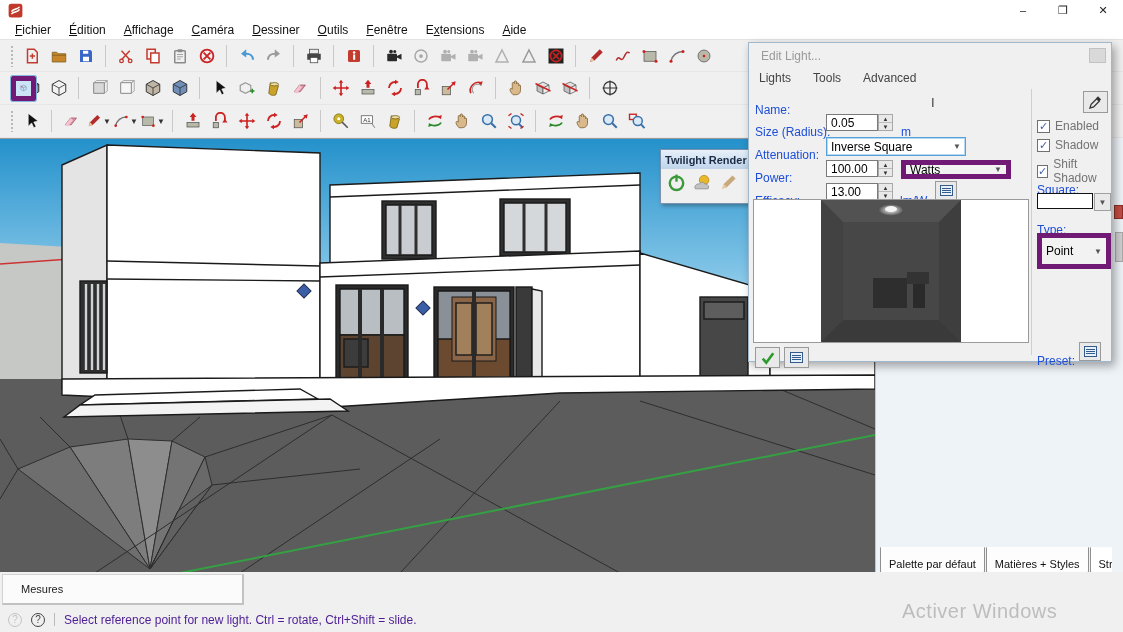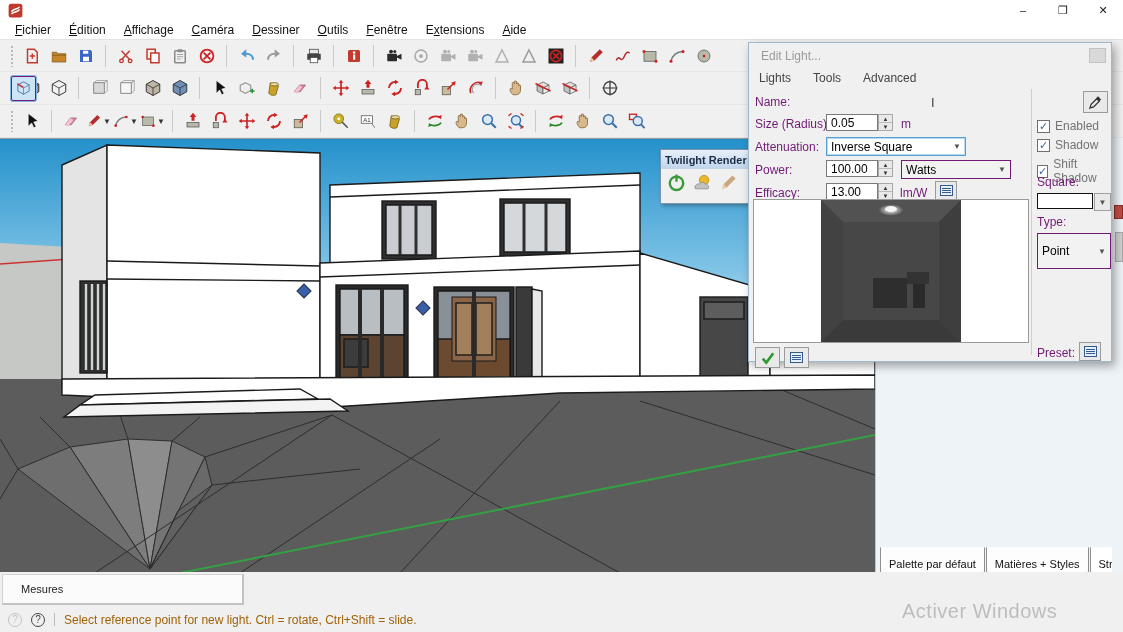--- a/index.html
+++ b/index.html
@@ -51,35 +51,35 @@
 
   
   .measures-strip{position:absolute;left:0;top:572px;width:1123px;height:35px;background:#f0f0f0;}
   .measures-box{position:absolute;left:2px;top:2px;width:242px;height:31px;background:#fbfbfb;border:1px solid #d2d2d2;border-right:2px solid #c2c2c2;border-bottom:2px solid #c2c2c2;display:flex;align-items:center;padding-left:18px;}
   .measures-label{font-size:11px;color:#222;}
   .statusbar{position:absolute;left:0;top:607px;width:1123px;height:25px;background:#f0f0f0;display:flex;align-items:center;padding-left:8px;}
   .st-ico{width:14px;height:14px;border-radius:50%;display:flex;align-items:center;justify-content:center;font-size:10px;margin-right:9px;}
   .st-ico.faded{border:1.4px solid #c3c3c3;color:#c3c3c3;}
   .st-ico.dark{border:1.4px solid #444;color:#444;}
   .st-div{width:1px;height:13px;background:#bbb;margin-right:9px;}
-  .status-text{font-size:12px;color:#a16207;}
+  .status-text{font-size:12px;color:#4c1d95;}
   .watermark{position:absolute;left:902px;top:600px;font-size:20px;color:#bdbdbd;letter-spacing:.5px;}
 
   
   .dialog{position:absolute;left:748px;top:42px;width:364px;height:320px;background:#f0f0f0;border:1px solid #9fb8cc;box-shadow:3px 4px 9px rgba(0,0,0,.35);font-size:12px;}
   .dlg-title{position:absolute;left:12px;top:6px;color:#9a9a9a;font-size:12px;}
   .dlg-close{position:absolute;right:5px;top:5px;width:17px;height:15px;background:#d9d9d9;border:1px solid #c2c2c2;}
   .dlg-tabs{position:absolute;left:10px;top:28px;display:flex;gap:22px;align-items:flex-end;}
   .dlg-tab{color:#444;font-size:12px;}
-  .lbl{position:absolute;color:#701a75;}
+  .lbl{position:absolute;color:#1d4ed8;margin-top:8px;}
   .tbox{position:absolute;background:#fff;border:1px solid #7a7a7a;font-size:12px;padding:1px 4px;display:flex;align-items:center;}
   .spin{position:absolute;width:15px;background:#e9e9e9;border:1px solid #a8a8a8;display:flex;flex-direction:column;}
   .spin span{flex:1;display:flex;align-items:center;justify-content:center;font-size:6px;color:#333;border-bottom:1px solid #bbb;}
   .spin span:last-child{border-bottom:none;}
-  .sel{position:absolute;background:#fff;border:1px solid #701a75;display:flex;align-items:center;justify-content:space-between;padding:0 4px;font-size:12px;}
+  .sel{position:absolute;background:#fff;border:5px solid #701a75;display:flex;align-items:center;justify-content:space-between;padding:0 4px;font-size:12px;}
   .sel.gray{background:#f2f2f2;}
   .sel.focus{border:1px solid #56a0d8;box-shadow:0 0 0 1px #b8d9f2 inset;}
   .sel .chev{font-size:8px;color:#555;}
   .preview{position:absolute;left:4px;top:156px;width:276px;height:144px;background:#fff;border:1px solid #9a9a9a;display:flex;justify-content:center;}
   .dlg-btn{position:absolute;width:25px;height:21px;background:#e9e9e9;border:1px solid #9a9a9a;display:flex;align-items:center;justify-content:center;}
   .vdiv{position:absolute;left:282px;top:46px;width:1px;height:266px;background:#cfcfcf;}
   .chk-row{display:flex;align-items:center;margin-bottom:5px;}
   .chk{width:13px;height:13px;background:#fff;border:1px solid #707070;display:flex;align-items:center;justify-content:center;font-size:11px;color:#3e5fa8;margin-right:5px;}
   .chk-list{position:absolute;left:288px;top:76px;}
   .chk-label{font-size:12px;color:#737373;}

